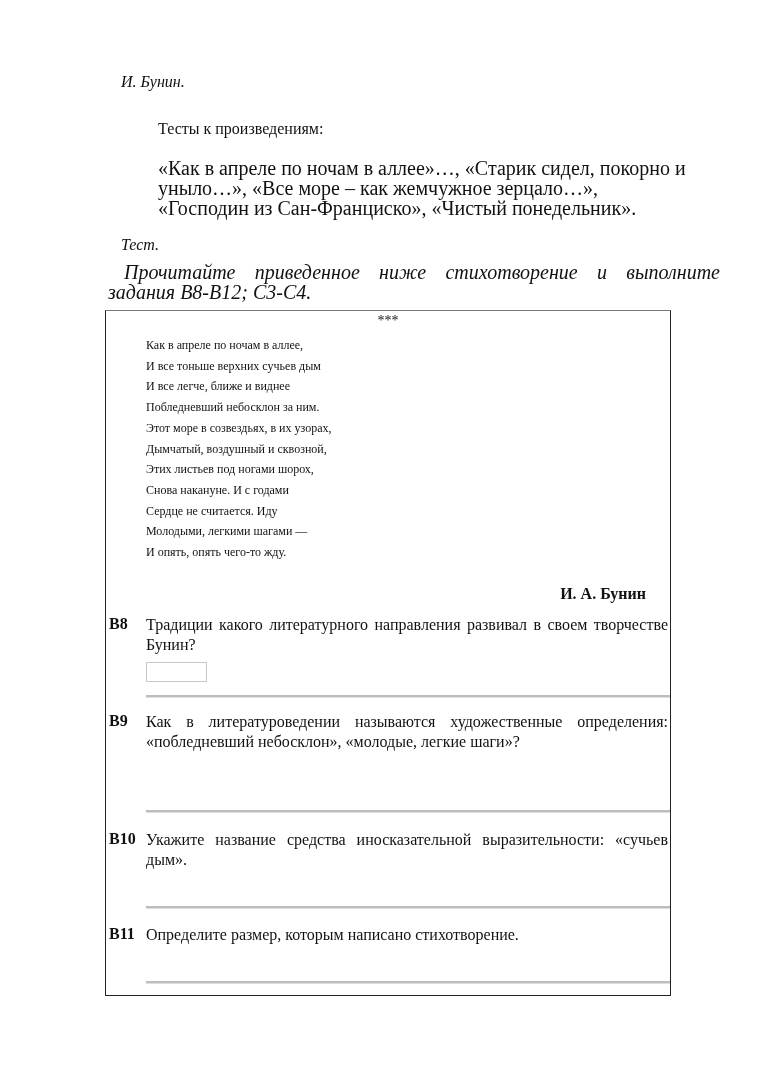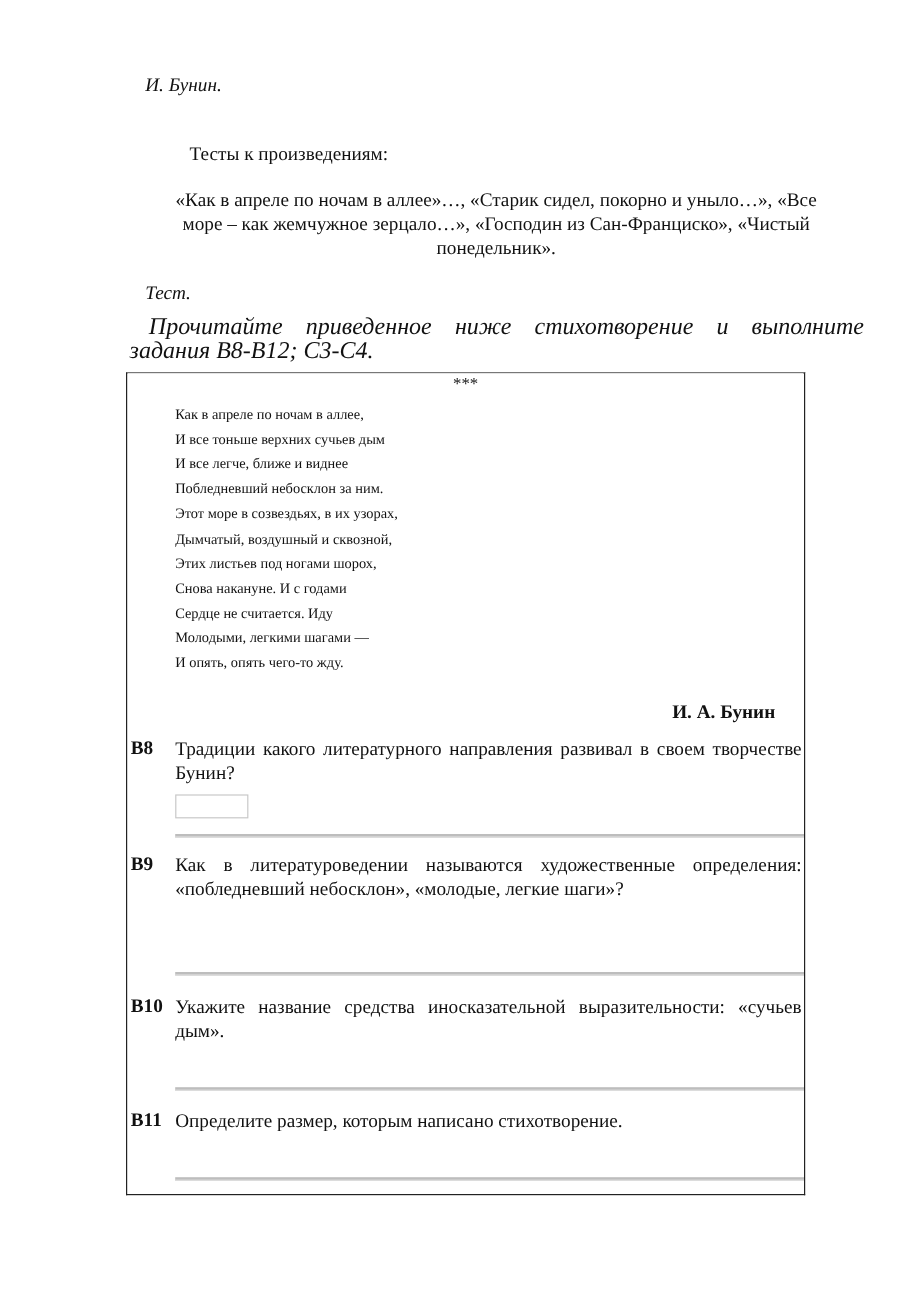--- a/index.html
+++ b/index.html
@@ -1,22 +1,22 @@
 <!DOCTYPE html>
 <html><head>
 <meta charset="utf-8">
 <style>
   html, body { margin:0; padding:0; background:#ffffff; }
   body { width:768px; height:1087px; position:relative; overflow:hidden;
          font-family:"Liberation Serif", "DejaVu Serif", serif; color:#111; }
   .abs { position:absolute; }
   .italic { font-style:italic; }
-  .author { left:121px; top:63px; font-size:16px; }
+  .author { left:121px; top:73px; font-size:16px; }
   .tests-title { left:158px; top:120px; font-size:16px; }
-  .works { left:146px; top:158px; width:535px; font-size:16px; line-height:20px;text-align:center; }
+  .works { left:158px; top:158px; width:535px; font-size:20px; line-height:20px; }
   .test-label { left:121px; top:236px; font-size:16px; }
   .instr { left:108px; top:262px; width:612px; font-size:20px; line-height:20px; text-indent:16px; text-align:justify; }
   .box { left:105px; top:310px; width:566px; height:686px; border:1px solid #222; border-top-color:#777; box-sizing:border-box; }
   .stars { left:0; right:0; top:2px; text-align:center; font-size:14px; }
   .poem { left:40px; top:24px; font-size:12px; line-height:20.7px; }
   .poem div { white-space:nowrap; }
   .signature { right:24px; top:274px; font-weight:bold; font-size:16px; }
   .q { left:0; width:566px; }
   .q-num { position:absolute; left:3px; width:38px; font-weight:bold; font-size:16px; }
   .q-text { position:absolute; left:40px; width:522px; font-size:16px; line-height:20px; text-align:justify; }

